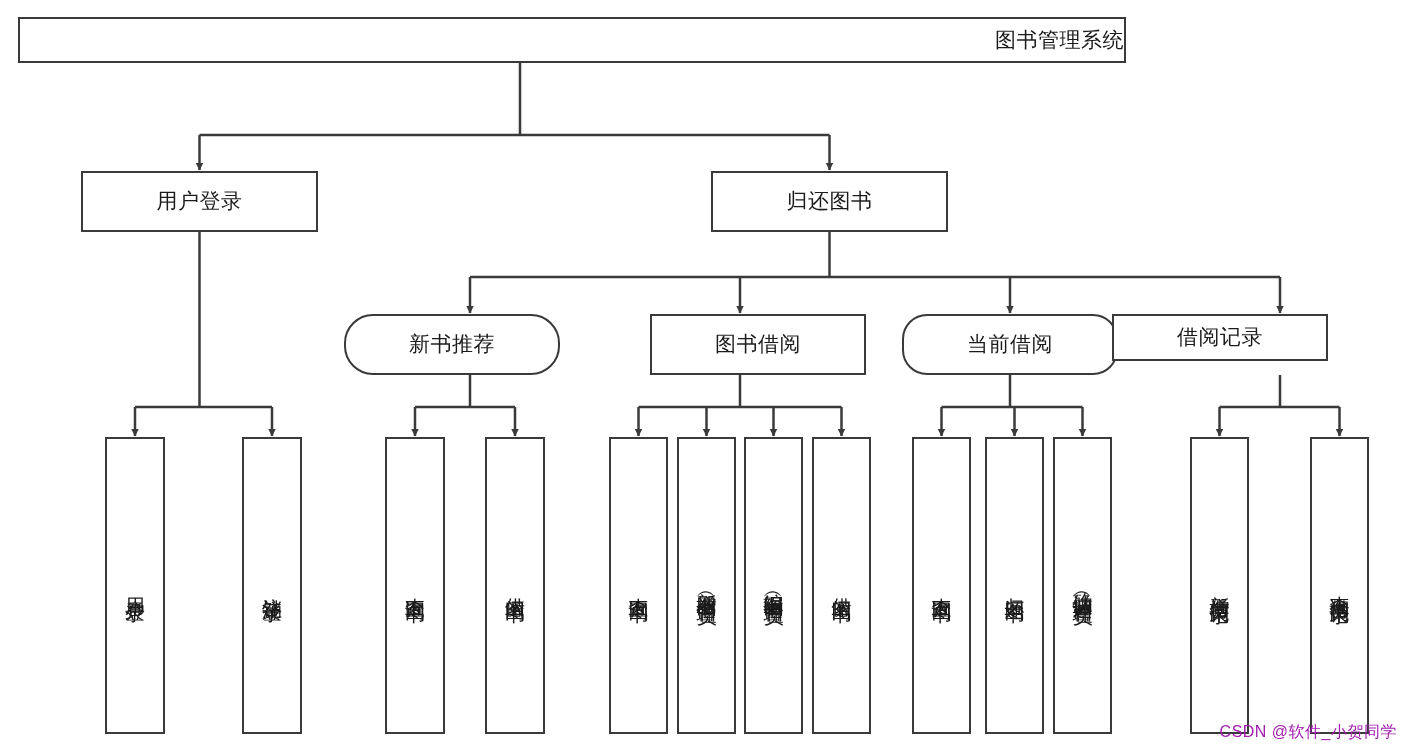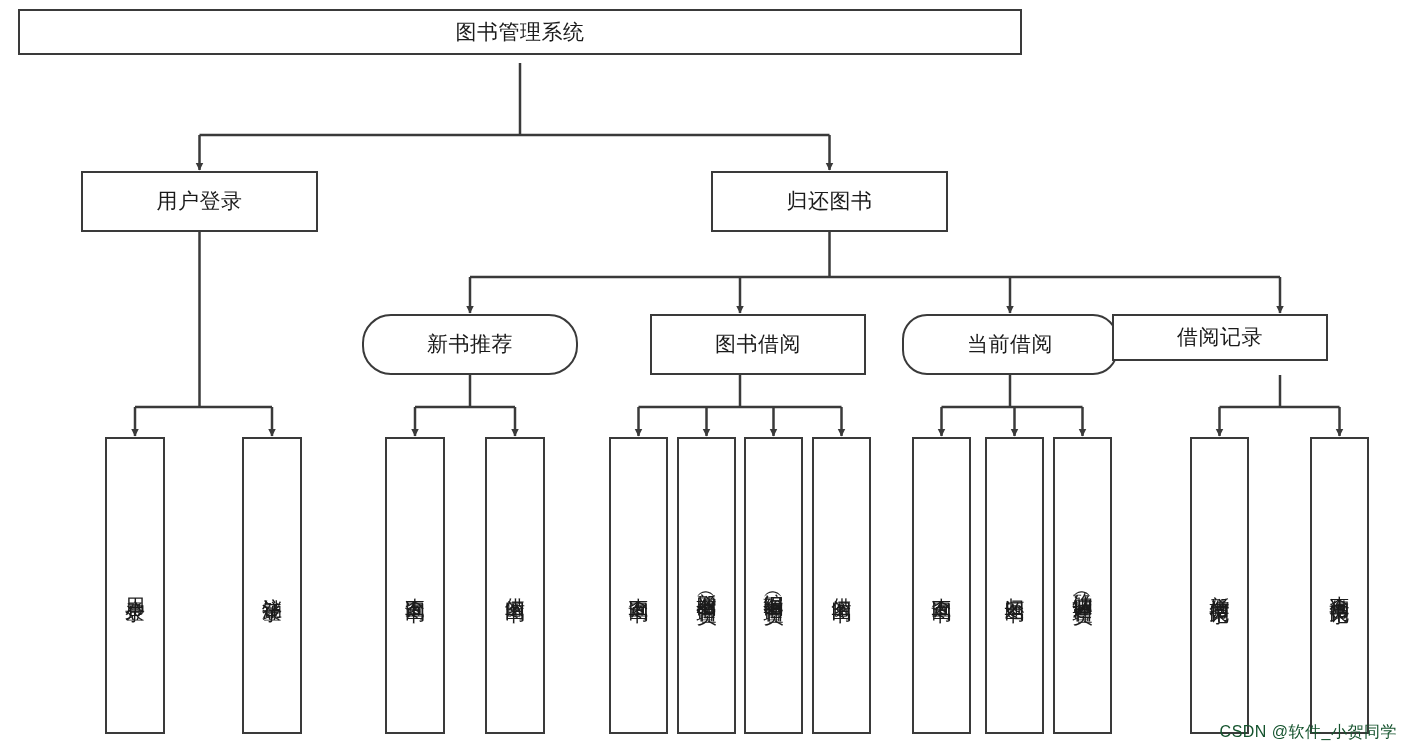--- a/index.html
+++ b/index.html
@@ -59,21 +59,21 @@
     line-height: 1.25;
     letter-spacing: 2px;
     white-space: normal;
     max-height: 100%;
   }
   #watermark {
     position: absolute;
     right: 8px;
     bottom: 4px;
     font-size: 16px;
-    color: #14532d;
+    color: #a21caf;
     white-space: nowrap;
     letter-spacing: 0.5px;
   }
 </style>
 </head>
 <body>
 
 <div id="diagram-root">
 
   <svg id="edge-layer" viewBox="0 0 1405 747" xmlns="http://www.w3.org/2000/svg" aria-hidden="true">
@@ -113,30 +113,30 @@
         <path d="M 1014.5 407 L 1014.5 436" marker-end="url(#arrowhead)"></path>
         <path d="M 1082.5 407 L 1082.5 436" marker-end="url(#arrowhead)"></path>
         <path d="M 1280 375 L 1280 407"></path>
         <path d="M 1219.5 407 L 1339.5 407"></path>
         <path d="M 1219.5 407 L 1219.5 436" marker-end="url(#arrowhead)"></path>
         <path d="M 1339.5 407 L 1339.5 436" marker-end="url(#arrowhead)"></path>
       </g>
   </svg>
 
   <div id="node-layer">
-      <div class="node horizontal" style="left: 18px; top: 9px; width: 1004px; height: 46px;">
+      <div class="node horizontal" style="left: 18px; top: 17px; width: 1108px; height: 46px; justify-content: flex-end;">
         <span class="node-label">图书管理系统</span>
       </div>
       <div class="node horizontal" style="left: 81px; top: 171px; width: 237px; height: 61px;">
         <span class="node-label">用户登录</span>
       </div>
       <div class="node horizontal" style="left: 711px; top: 171px; width: 237px; height: 61px;">
         <span class="node-label">归还图书</span>
       </div>
-      <div class="node horizontal" style="left: 362px; top: 314px; width: 216px; height: 61px; border-radius: 29px;">
+      <div class="node horizontal" style="left: 344px; top: 314px; width: 216px; height: 61px; border-radius: 29px;">
         <span class="node-label">新书推荐</span>
       </div>
       <div class="node horizontal" style="left: 632px; top: 314px; width: 216px; height: 61px; margin-left: 18px;">
         <span class="node-label">图书借阅</span>
       </div>
       <div class="node horizontal" style="left: 902px; top: 314px; width: 216px; height: 61px; border-radius: 25px;">
         <span class="node-label">当前借阅</span>
       </div>
       <div class="node horizontal" style="left: 1112px; top: 314px; width: 216px; height: 47px;">
         <span class="node-label">借阅记录</span>

